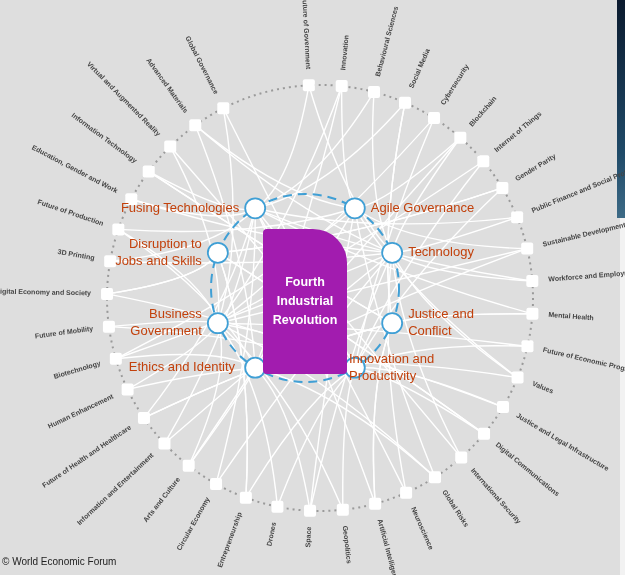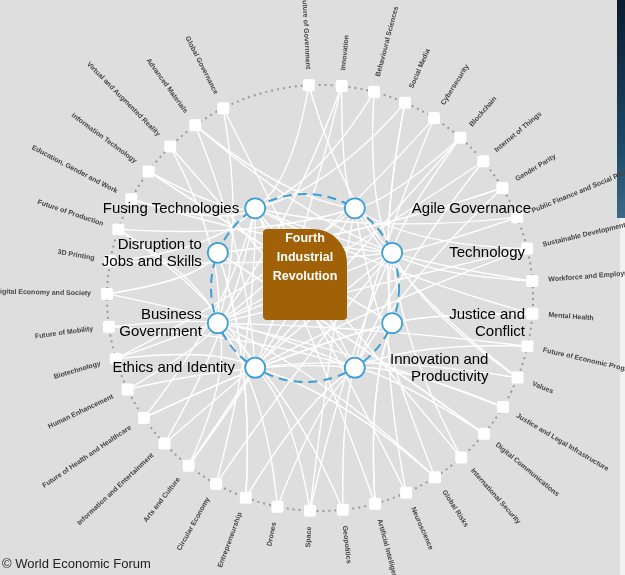--- a/index.html
+++ b/index.html
@@ -11,33 +11,33 @@
   }
   #stage { position: absolute; left: 0; top: 0; width: 625px; height: 575px; }
   .right-strip {
     position: absolute; left: 620px; top: 0; width: 5px; height: 575px; background: #f2f2f2;
   }
   .right-strip-dark {
     position: absolute; left: 617px; top: 0; width: 8px; height: 218px;
     background: linear-gradient(#0b1a2e, #1f4a68 70%, #3d6a86);
   }
   .center-card {
-    position: absolute; left: 263px; top: 229px; width: 84px; height: 91px;
-    background: #a16207; border-radius: 4px 34px 4px 4px;
-    display: flex; align-items: flex-start; justify-content: center; text-align: center;
+    position: absolute; left: 263px; top: 229px; width: 84px; height: 145px;
+    background: #a21caf; border-radius: 4px 34px 4px 4px;
+    display: flex; align-items: center; justify-content: center; text-align: center;
     color: #fff; font-weight: bold; font-size: 12.5px; line-height: 19px;
   }
   .center-card span { white-space: pre-line; }
   .hub-label {
-    position: absolute; font-size: 15px; color: #000000; line-height: 17px; white-space: pre-line;
-  }
-  .hub-label.right { text-align: right; margin-left: 41px; }
+    position: absolute; font-size: 13px; color: #c2410c; line-height: 17px; white-space: pre-line;
+  }
+  .hub-label.right { text-align: left; }
   .hub-label.left { text-align: right; }
   .copyright {
-    position: absolute; left: 2px; top: 556px; font-size: 13px; color: #222;
+    position: absolute; left: 2px; top: 556px; font-size: 10px; color: #222;
   }
   .node-label { font-size: 7px; fill: #444; font-family: "Liberation Sans", sans-serif; font-weight: bold; }
 </style>
 </head>
 <body>
 
 <div class="right-strip"></div>
 <div class="right-strip-dark"></div>
 
 <svg id="stage" width="625" height="575" viewBox="0 0 625 575">

